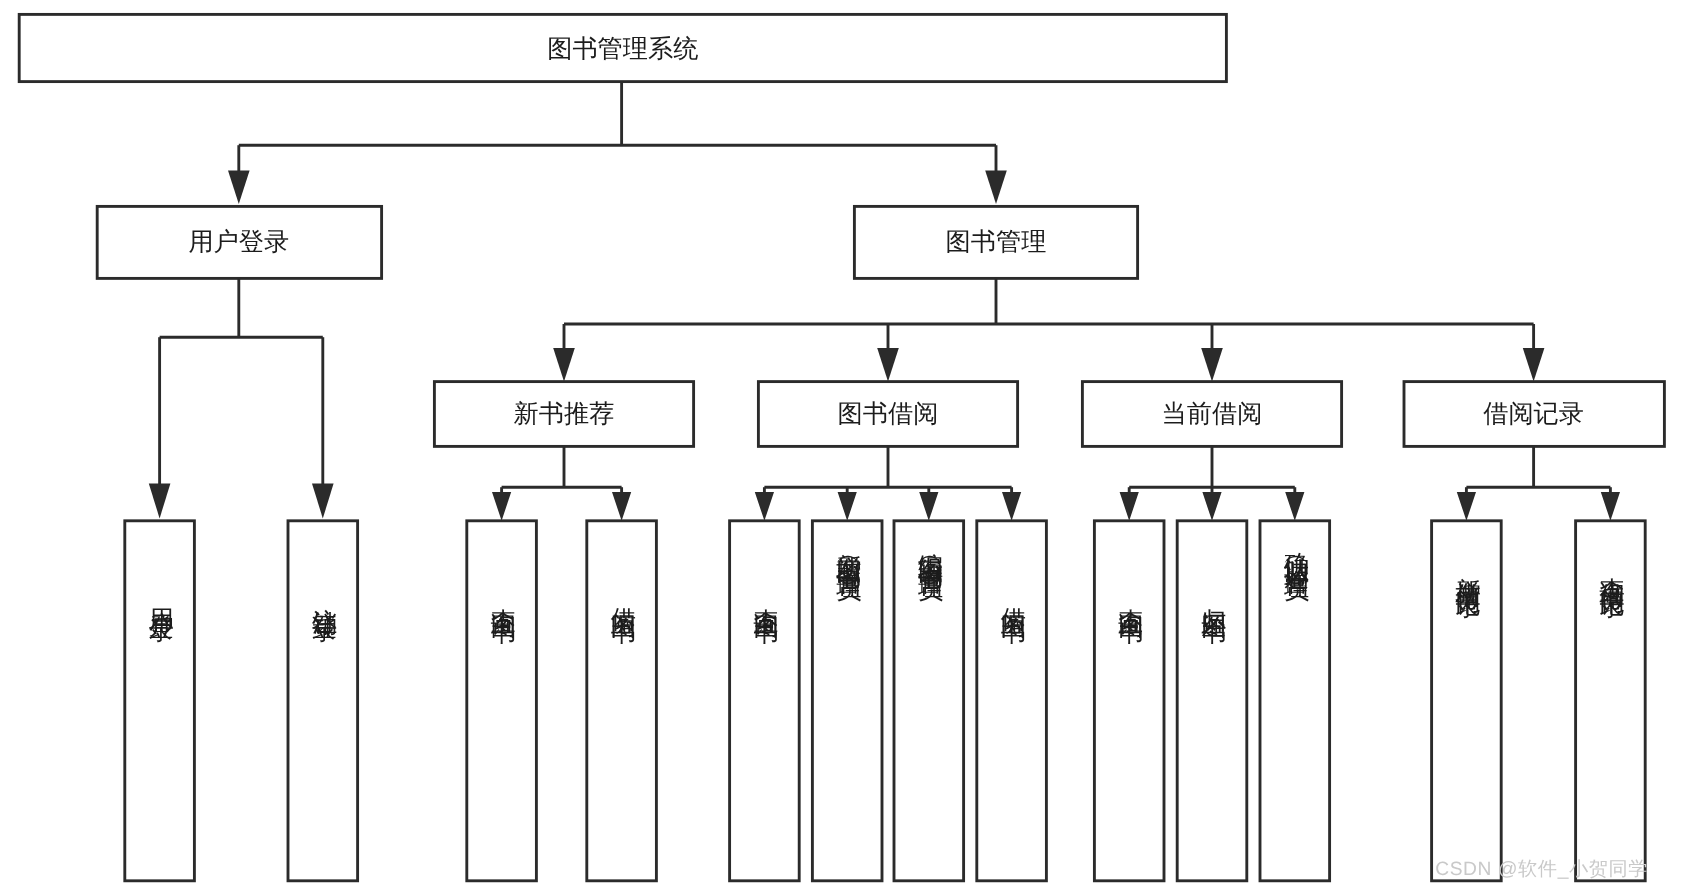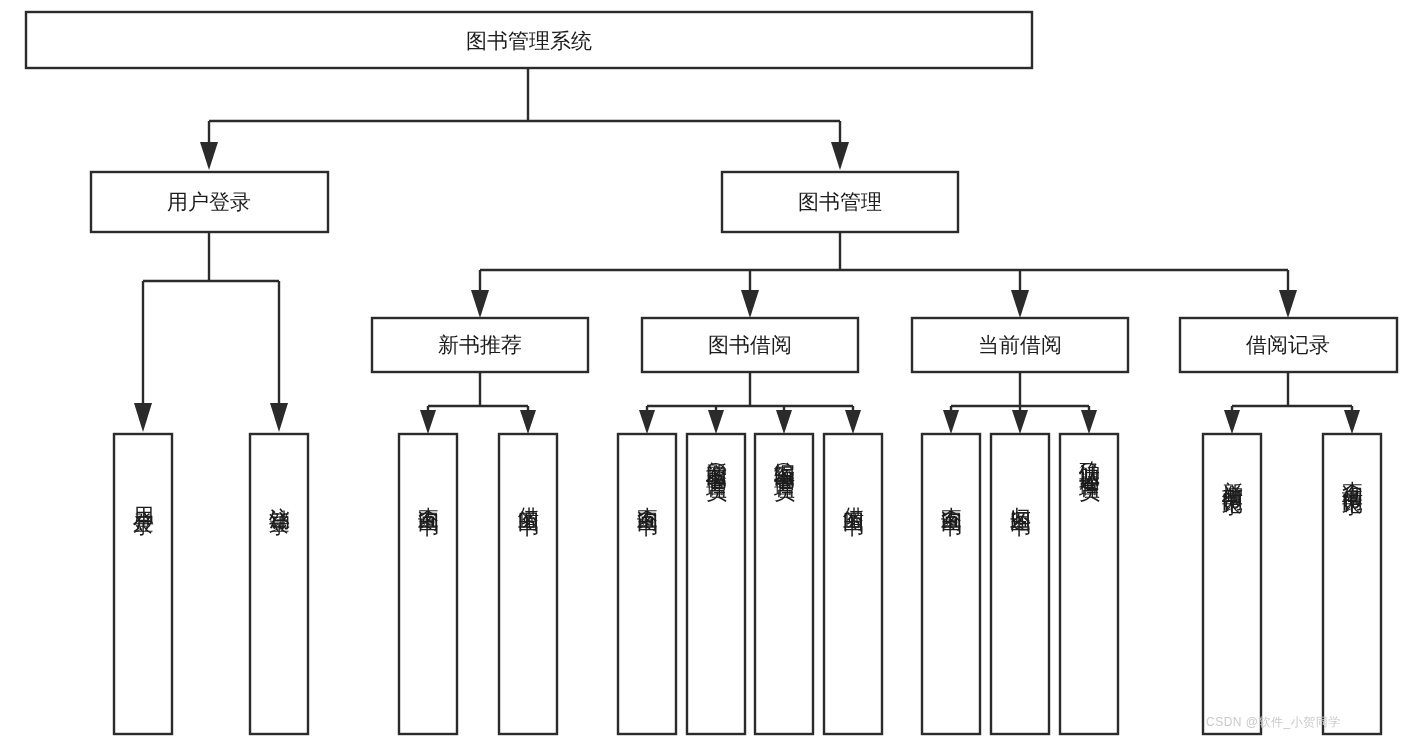--- a/index.html
+++ b/index.html
@@ -13,21 +13,20 @@
     font-family: "Liberation Sans", "DejaVu Sans", sans-serif;
     overflow: hidden;
     position: relative;
   }
   #chart-root {
     position: absolute;
     left: 0;
     top: 0;
     width: 1373px;
     height: 747px;
-    margin-left: 10px;
   }
   .node-box {
     fill: #ffffff;
     stroke: #2b2b2b;
     stroke-width: 2.4;
   }
   .connector {
     stroke: #2b2b2b;
     stroke-width: 2.4;
     fill: none;
@@ -58,21 +57,21 @@
     font-family: "Liberation Sans", "DejaVu Sans", sans-serif;
     font-size: 21px;
     line-height: 1.28;
     letter-spacing: 3px;
     color: #1c1c1c;
     white-space: nowrap;
   }
   .watermark {
     position: absolute;
     font-family: "Liberation Sans", "DejaVu Sans", sans-serif;
-    font-size: 12px;
+    font-size: 16px;
     color: #c9c9c9;
     letter-spacing: 0.5px;
     white-space: nowrap;
     pointer-events: none;
   }
 </style>
 </head>
 <body>
 
 <div id="chart-root">

